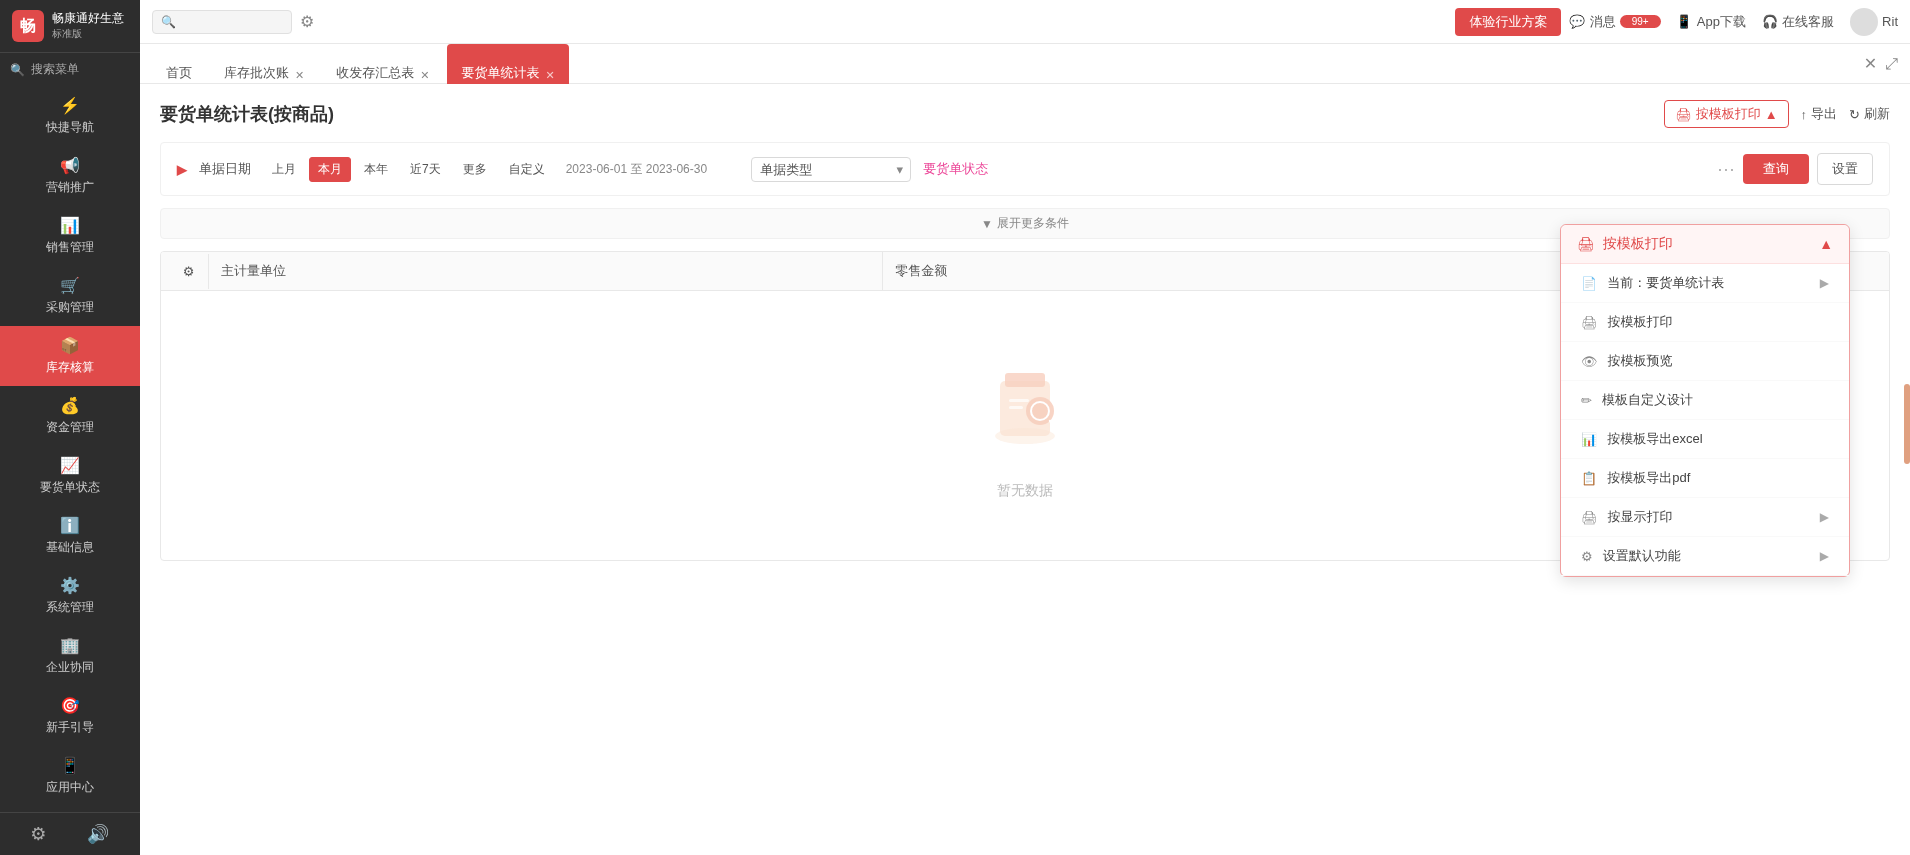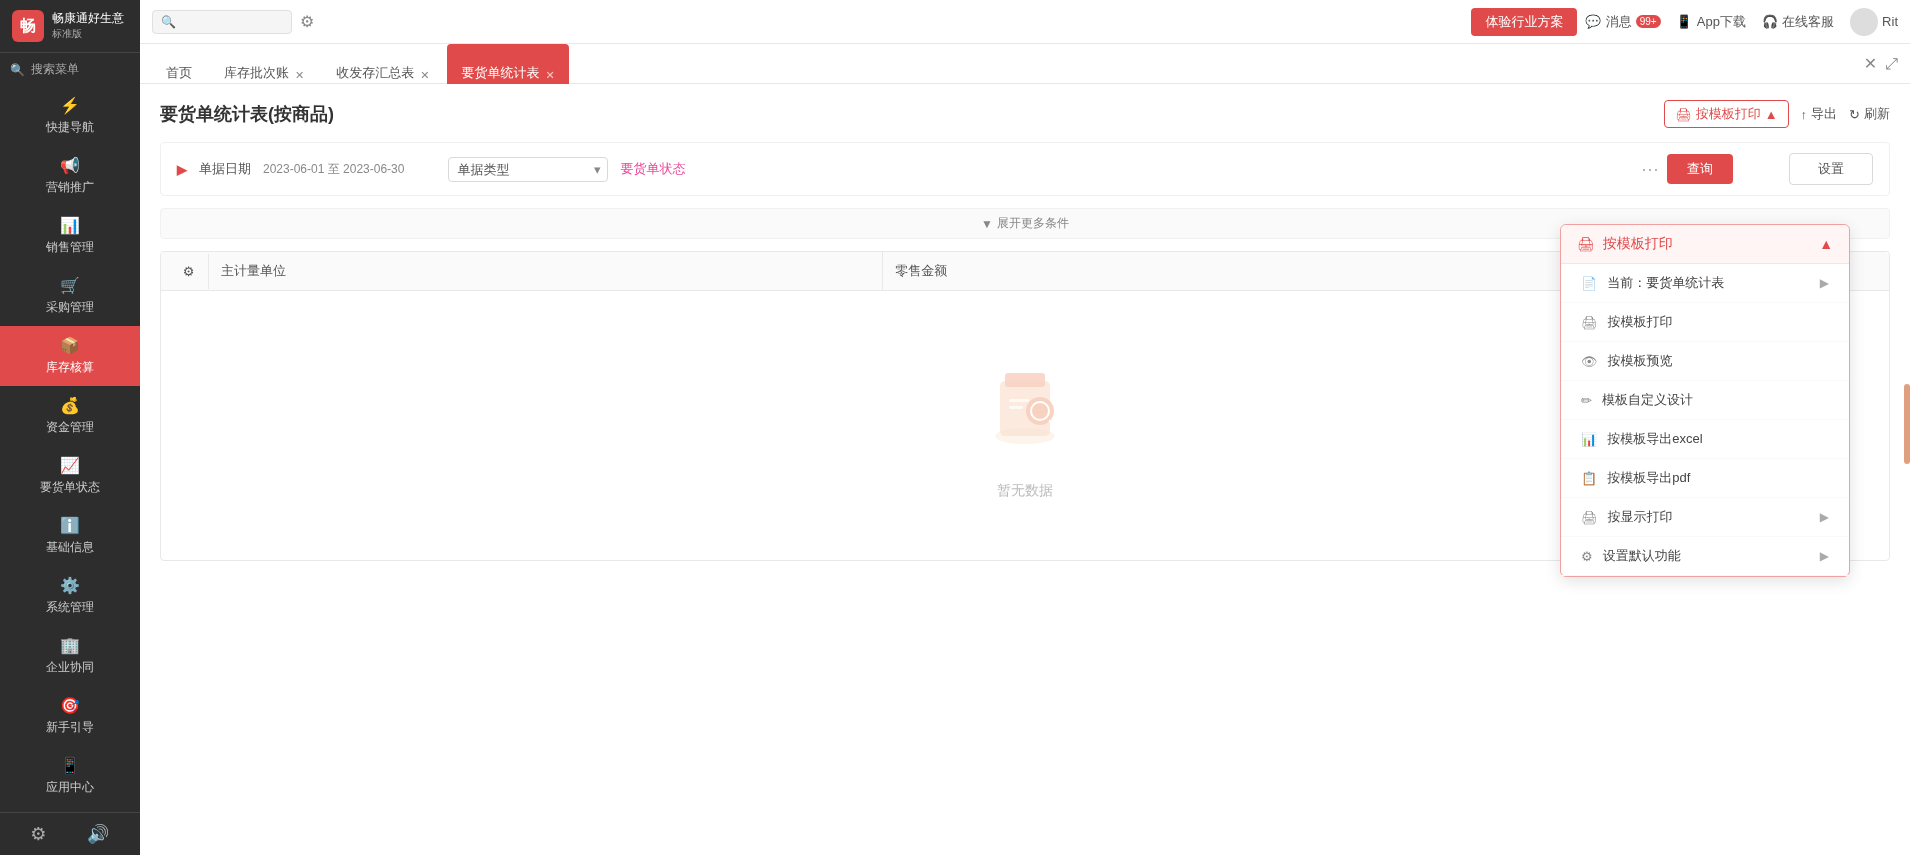--- a/index.html
+++ b/index.html
@@ -121,21 +121,21 @@
       align-items: center;
       gap: 4px;
       cursor: pointer;
       color: #555;
     }
     .badge {
       background: #e04a4a;
       color: white;
       border-radius: 8px;
       font-size: 10px;
-      padding: 1px 4px;
+      padding: 1px 12px;
     }
     .avatar {
       width: 28px;
       height: 28px;
       border-radius: 50%;
       background: #ddd;
       display: inline-block;
     }
     .gear-icon {
       font-size: 16px;
@@ -464,24 +464,23 @@
       border-radius: 4px;
       padding: 6px 20px;
       font-size: 13px;
       cursor: pointer;
     }
     .btn-settings {
       border: 1px solid #d9d9d9;
       background: white;
       color: #555;
       border-radius: 4px;
-      padding: 6px 28px;
-      font-size: 13px;
-      cursor: pointer;
-      margin-left: 48px;
+      padding: 6px 14px;
+      font-size: 13px;
+      cursor: pointer;
     }
 
     
     .scroll-indicator {
       position: absolute;
       right: 0;
       top: 300px;
       width: 6px;
       height: 80px;
       background: #e0a080;
@@ -640,20 +639,28 @@
             <span>刷新</span>
           </div>
         </div>
       </div>
 
       <div class="filter-bar">
         <button class="filter-expand-btn">
           <span>▶</span>
         </button>
         <span class="filter-label">单据日期</span>
+        <div class="filter-date-group">
+          <button class="date-btn">上月</button>
+          <button class="date-btn active">本月</button>
+          <button class="date-btn">本年</button>
+          <button class="date-btn">近7天</button>
+          <button class="date-btn">更多</button>
+          <button class="date-btn">自定义</button>
+        </div>
         <span class="date-range">2023-06-01 至 2023-06-30</span>
         <div class="filter-select-wrap">
           <select class="filter-select">
             <option>单据类型</option>
           </select>
         </div>
         <span class="filter-extra-label">要货单状态</span>
         <div class="query-btn-area" style="margin-left:auto;">
           <span style="color:#aaa;font-size:18px;cursor:pointer;">···</span>
           <button class="btn-query">查询</button>

